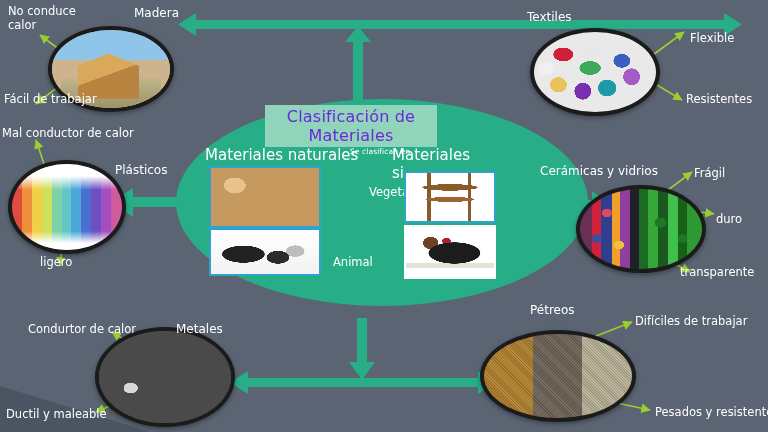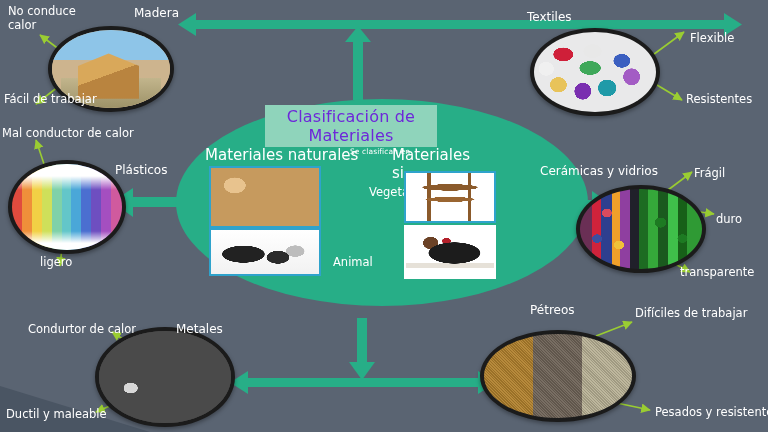--- a/index.html
+++ b/index.html
@@ -180,21 +180,21 @@
   .p-facil{left:4px;top:92px;}
   .p-malcond{left:2px;top:126px;}
   .p-ligero{left:40px;top:255px;}
   .p-flexible{left:690px;top:31px;}
   .p-resist{left:686px;top:92px;}
   .p-fragil{left:694px;top:166px;}
   .p-duro{left:716px;top:212px;}
   .p-transp{left:680px;top:265px;}
   .p-conductor{left:28px;top:322px;}
   .p-ductil{left:6px;top:407px;}
-  .p-dificiles{left:635px;top:306px;}
+  .p-dificiles{left:635px;top:314px;}
   .p-pesados{left:655px;top:405px;}
 
   .corner-dark{
     position:absolute;left:0;bottom:0;width:0;height:0;
     border-left:150px solid #4a5563;border-top:46px solid transparent;
   }
 </style>
 </head>
 <body>
 

